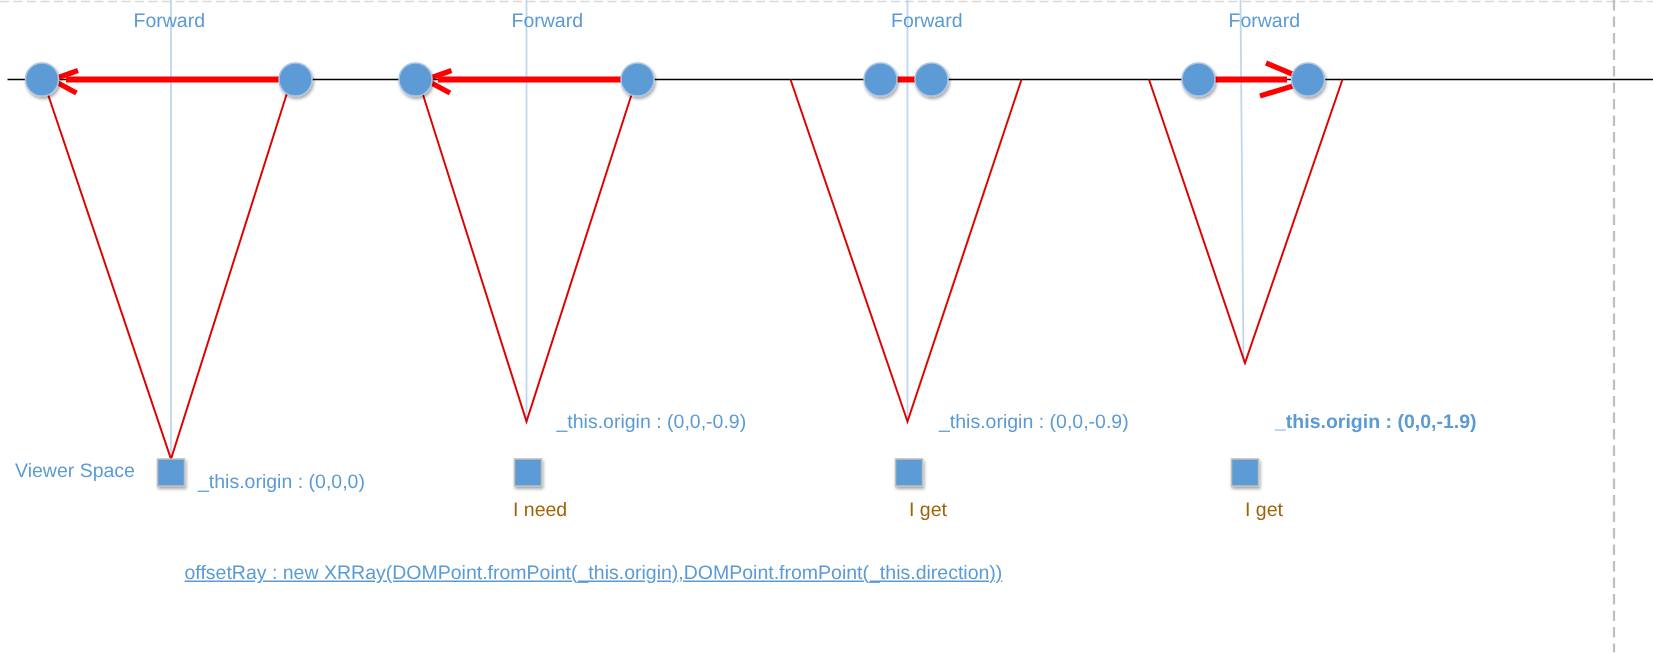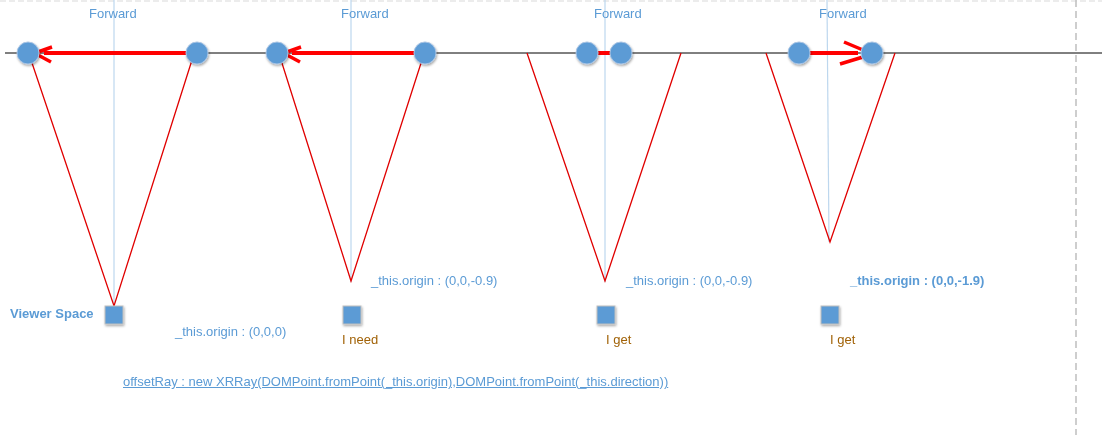--- a/index.html
+++ b/index.html
@@ -67,22 +67,22 @@
     <circle cx="872" cy="53" r="11" fill="#5b9bd5" stroke="#a9c4e4" stroke-width="1" filter="url(#shadow)"></circle>
     <rect x="821" y="306" width="18" height="18" fill="#5b9bd5" stroke="#bfbfbf" stroke-width="1" filter="url(#shadow)"></rect>
   </g>
 </svg>
 
 <div class="lbl fwd" style="left:89px; top:6px;">Forward</div>
 <div class="lbl fwd" style="left:341px; top:6px;">Forward</div>
 <div class="lbl fwd" style="left:594px; top:6px;">Forward</div>
 <div class="lbl fwd" style="left:819px; top:6px;">Forward</div>
 
-<div class="lbl" style="left:10px; top:306px;font-weight:bold;">Viewer Space</div>
-<div class="lbl" style="left:132px; top:324px;margin-left:43px;">_this.origin : (0,0,0)</div>
+<div class="lbl" style="left:10px; top:306px;">Viewer Space</div>
+<div class="lbl" style="left:132px; top:313px;">_this.origin : (0,0,0)</div>
 
 <div class="lbl" style="left:371px; top:273px;">_this.origin : (0,0,-0.9)</div>
 <div class="lbl red" style="left:342px; top:332px;">I need</div>
 
 <div class="lbl" style="left:626px; top:273px;">_this.origin : (0,0,-0.9)</div>
 <div class="lbl red" style="left:606px; top:332px;">I get</div>
 
 <div class="lbl" style="left:850px; top:273px;font-weight:bold;">_this.origin : (0,0,-1.9)</div>
 <div class="lbl red" style="left:830px; top:332px;">I get</div>
 

